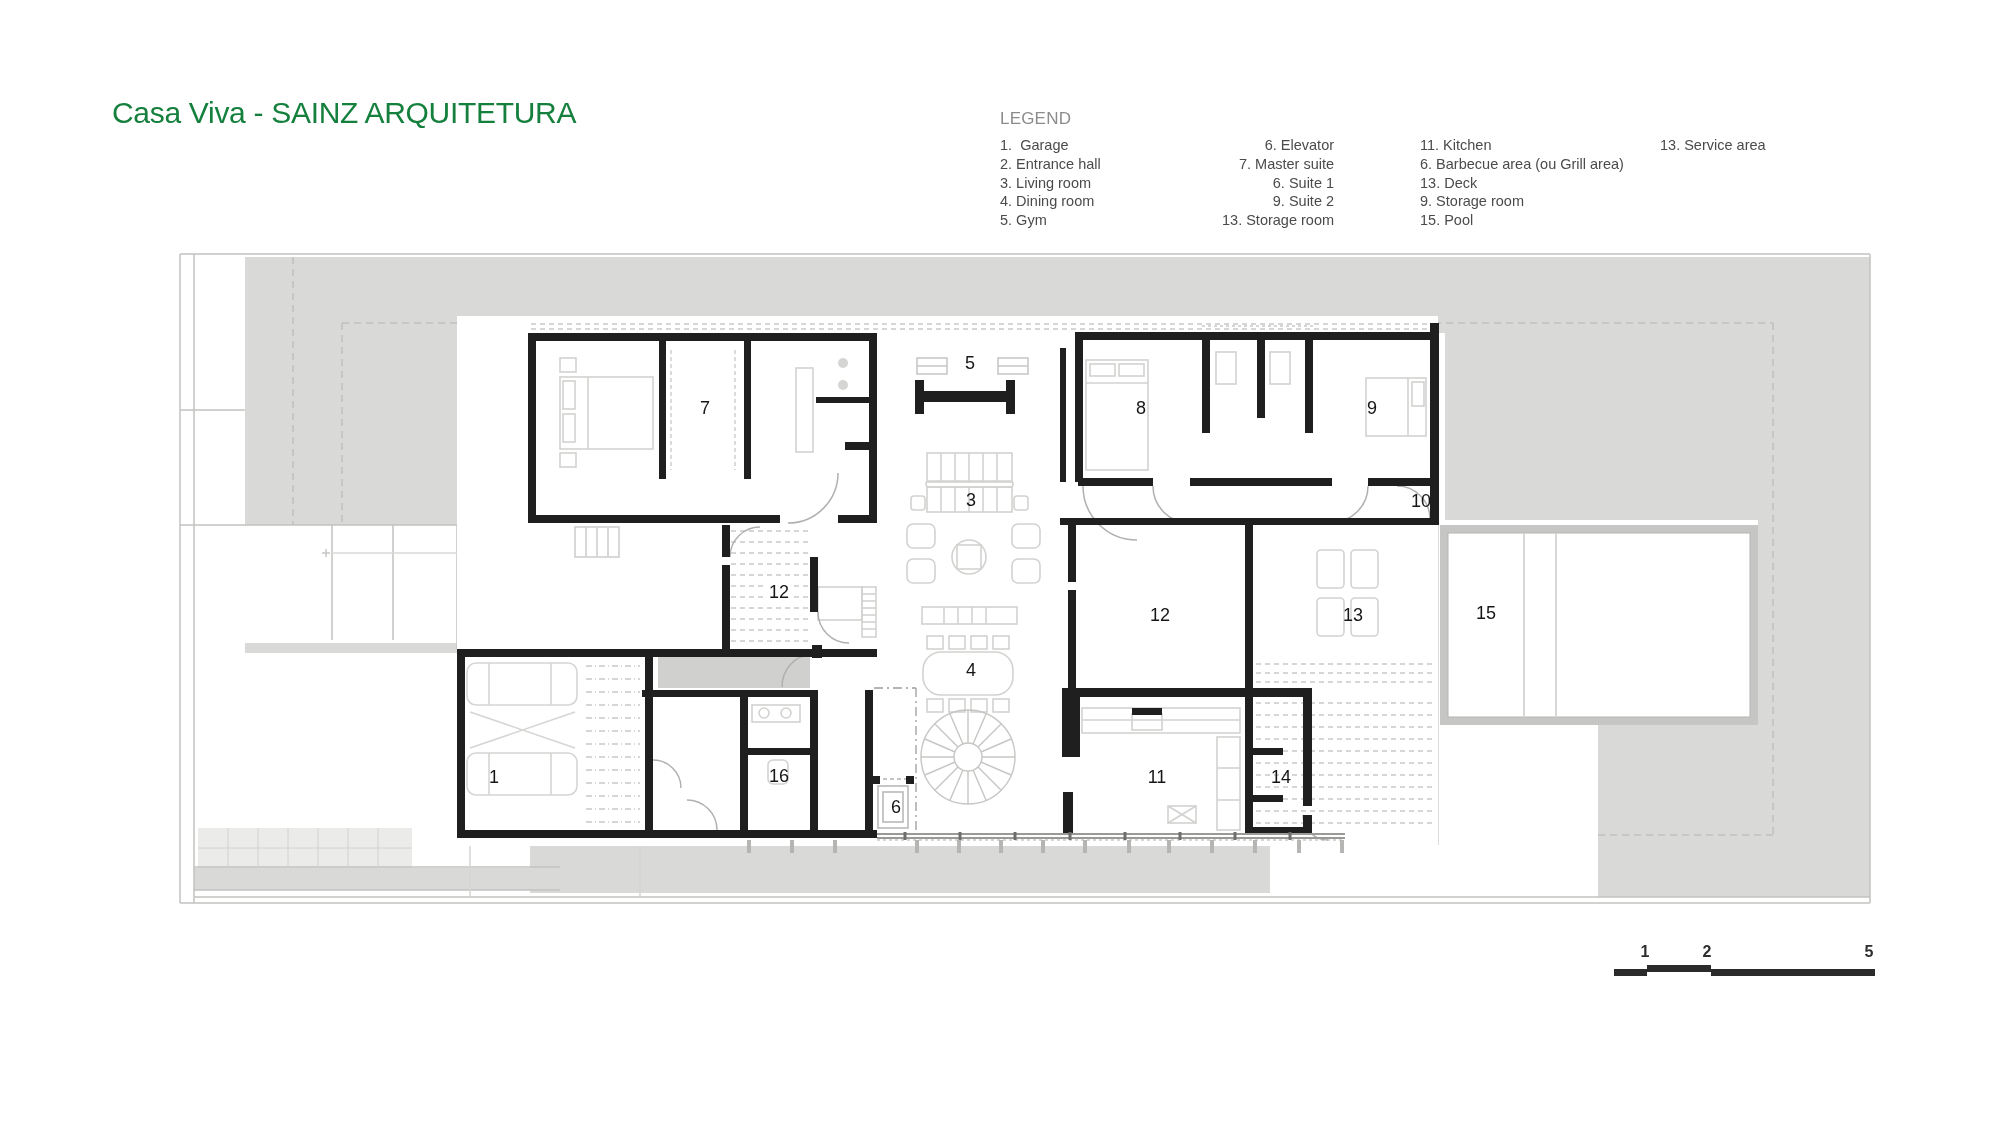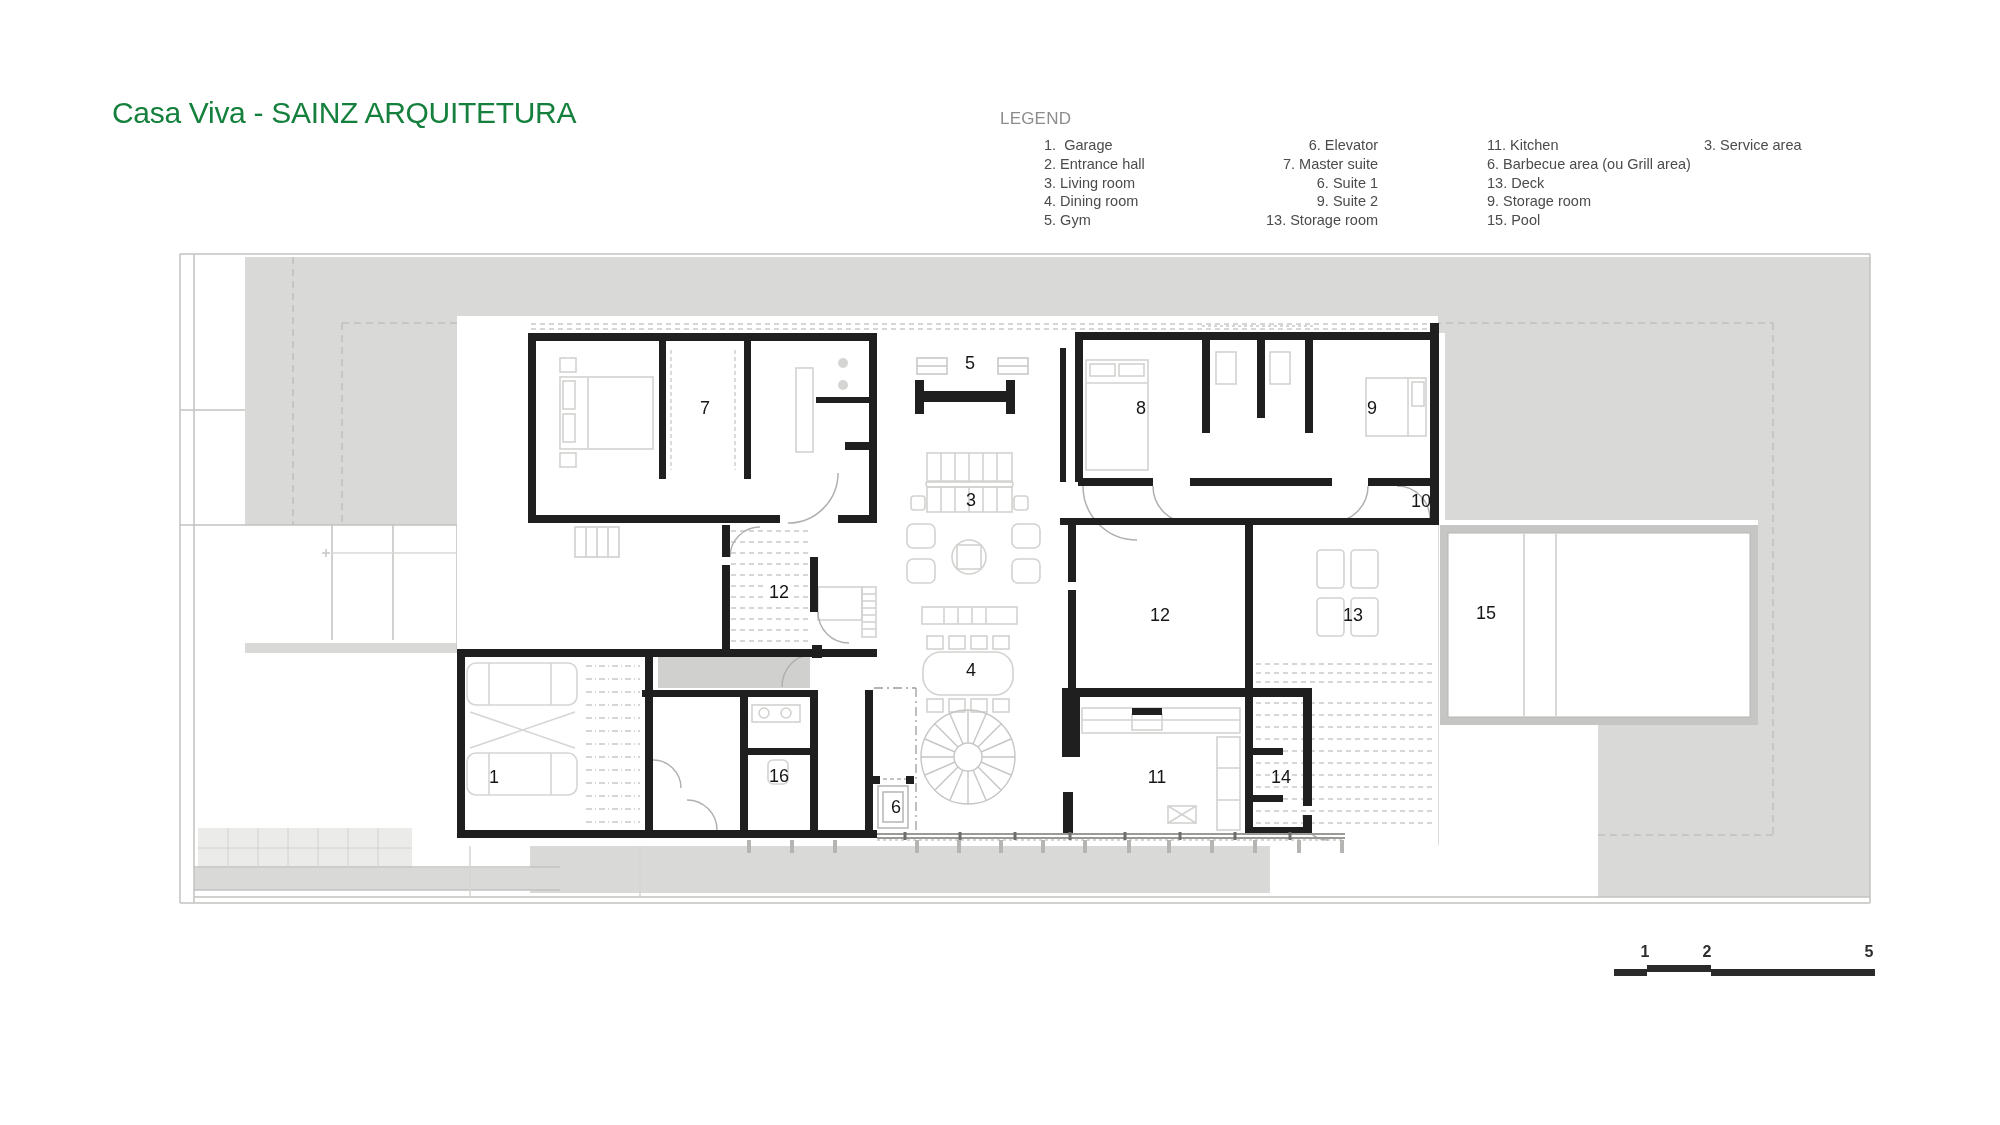--- a/index.html
+++ b/index.html
@@ -3,24 +3,24 @@
 <meta charset="utf-8">
 <style>
   html,body{margin:0;padding:0;background:#ffffff;}
   body{width:2000px;height:1125px;position:relative;overflow:hidden;
        font-family:"Liberation Sans","DejaVu Sans",sans-serif;}
   .page-title{position:absolute;left:112px;top:96px;font-size:30px;letter-spacing:-0.3px;
        color:#15803d;font-weight:400;white-space:nowrap;}
   .legend{position:absolute;left:1000px;top:109px;}
   .legend-heading{font-size:17px;color:#8c8c8c;letter-spacing:0.2px;margin-bottom:4px;}
   .legend-cols{position:absolute;top:27px;left:0;}
-  .legend-col{position:absolute;top:0;margin-left:44px;}
+  .legend-col{position:absolute;top:0;}
   .legend-col.c0{left:0;}
   .legend-col.c1{left:222px;text-align:right;}
-  .legend-col.c2{left:443px;}
+  .legend-col.c2{left:420px;}
   .legend-col.c3{left:660px;}
   .legend-item{font-size:14.5px;color:#4b4b4b;line-height:18.8px;white-space:pre;}
   svg{position:absolute;left:0;top:0;}
   .room-num{font-size:18px;fill:#161616;font-family:"Liberation Sans","DejaVu Sans",sans-serif;}
   .scale-num{font-size:16px;fill:#2e2e2e;font-weight:700;font-family:"Liberation Sans","DejaVu Sans",sans-serif;}
 </style>
 </head>
 <body>
 
 <div class="page-title">Casa Viva - SAINZ ARQUITETURA</div>
@@ -43,21 +43,21 @@
       <div class="legend-item">13. Storage room</div>
     </div>
     <div class="legend-col c2">
       <div class="legend-item">11. Kitchen</div>
       <div class="legend-item">6. Barbecue area (ou Grill area)</div>
       <div class="legend-item">13. Deck</div>
       <div class="legend-item">9. Storage room</div>
       <div class="legend-item">15. Pool</div>
     </div>
     <div class="legend-col c3">
-      <div class="legend-item">3. Service area</div>
+      <div class="legend-item">13. Service area</div>
     </div>
   </div>
 </div>
 
 <svg width="2000" height="1125" viewBox="0 0 2000 1125">
 
   <g>
     <rect x="245" y="257" width="1625" height="60" fill="#d9d9d7"></rect>
     <rect x="245" y="257" width="212" height="268" fill="#d9d9d7"></rect>
     <rect x="1438" y="257" width="432" height="263" fill="#d9d9d7"></rect>

